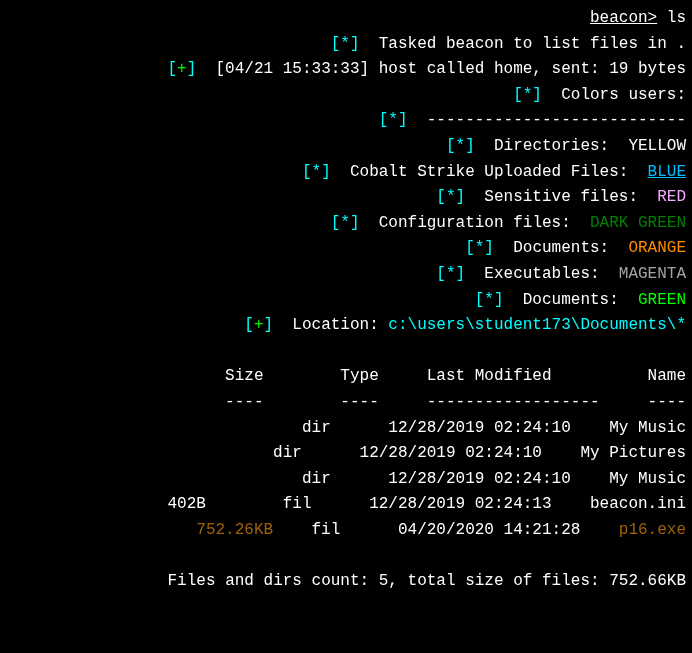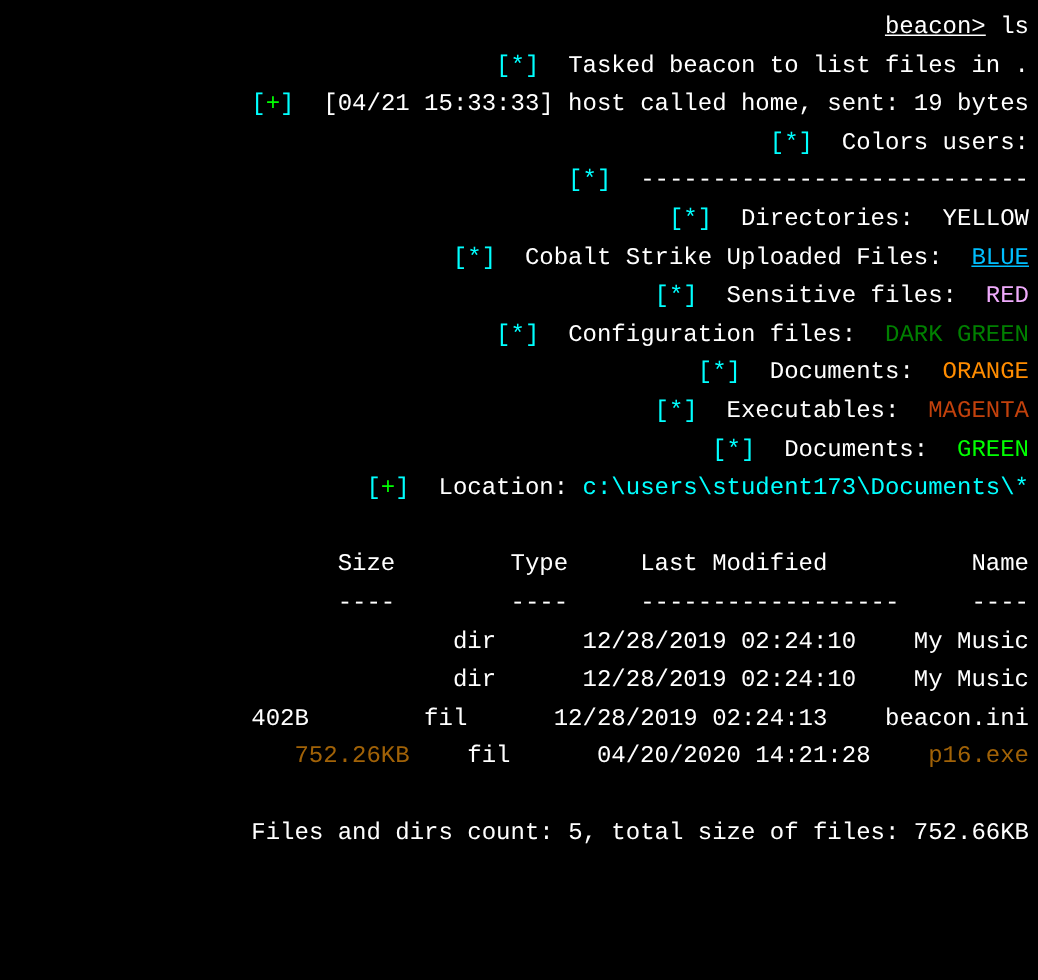--- a/index.html
+++ b/index.html
@@ -29,21 +29,21 @@
     .bracket { color: #00ffff; }
     .star { color: #00ffff; }
     .plus { color: #00ff00; }
     .white { color: #fff; }
     .yellow { color: #ffffff; }
     .blue { color: #00bfff; text-decoration: underline; }
     .red { color: #f0abfc; }
     .darkgreen { color: #008000; }
     .orange { color: #ff8c00; }
     .darkblue { color: #1e90ff; }
-    .magenta { color: #c2410c; }
+    .magenta { color: #a3a3a3; }
     .green { color: #00ff00; }
     .cyan { color: #00ffff; }
     .violet { color: #a16207; }
   </style>
 </head>
 <body>
 
 <div class="line"><span class="prompt">beacon&gt;</span><span class="white"> </span><span class="white">ls</span></div>
 
 <div class="line"><span class="bracket">[</span><span class="star">*</span><span class="bracket">]</span><span>  </span><span class="white">Tasked beacon to list files in .</span></div>
@@ -65,20 +65,21 @@
   </div>
 
 <div class="line"><span class="bracket">[</span><span class="plus">+</span><span class="bracket">]</span><span>  </span><span class="white">Location: </span><span class="cyan">c:\users\student173\Documents\*</span></div>
 
 <div class="line">&nbsp;</div>
 
 <div id="table-container">
     <div class="line"> <span class="white">Size        </span><span class="white">Type     </span><span class="white">Last Modified          </span><span class="white">Name</span></div>
     <div class="line"> <span class="white">----        </span><span class="white">----     </span><span class="white">------------------     </span><span class="white">----</span></div>
     <div class="line"> <span class="yellow">            </span><span class="yellow">dir      </span><span class="white">12/28/2019 02:24:10    </span><span class="yellow">My Music</span></div>
+    <div class="line"> <span class="yellow">            </span><span class="yellow">dir      </span><span class="white">12/28/2019 02:24:10    </span><span class="yellow">My Pictures</span></div>
     <div class="line"> <span class="yellow">            </span><span class="yellow">dir      </span><span class="white">12/28/2019 02:24:10    </span><span class="yellow">My Music</span></div>
     <div class="line"> <span class="white">402B        </span><span class="white">fil      </span><span class="white">12/28/2019 02:24:13    </span><span class="white">beacon.ini</span></div>
     <div class="line"> <span class="violet">752.26KB    </span><span class="white">fil      </span><span class="white">04/20/2020 14:21:28    </span><span class="violet">p16.exe</span></div>
   </div>
 
 <div class="line">&nbsp;</div>
 
 <div class="line"><span class="white">Files and dirs count: 5, total size of files: 752.66KB</span></div>
 
 </body></html>

